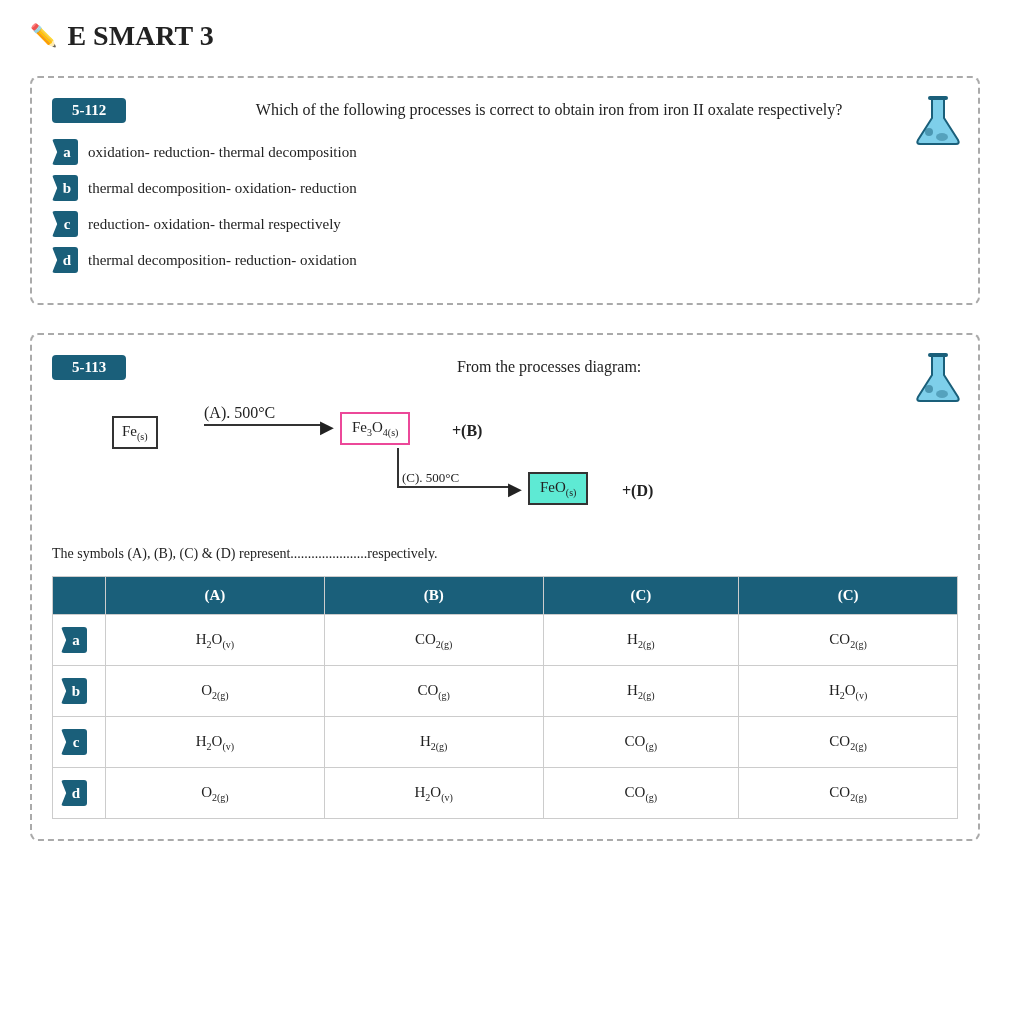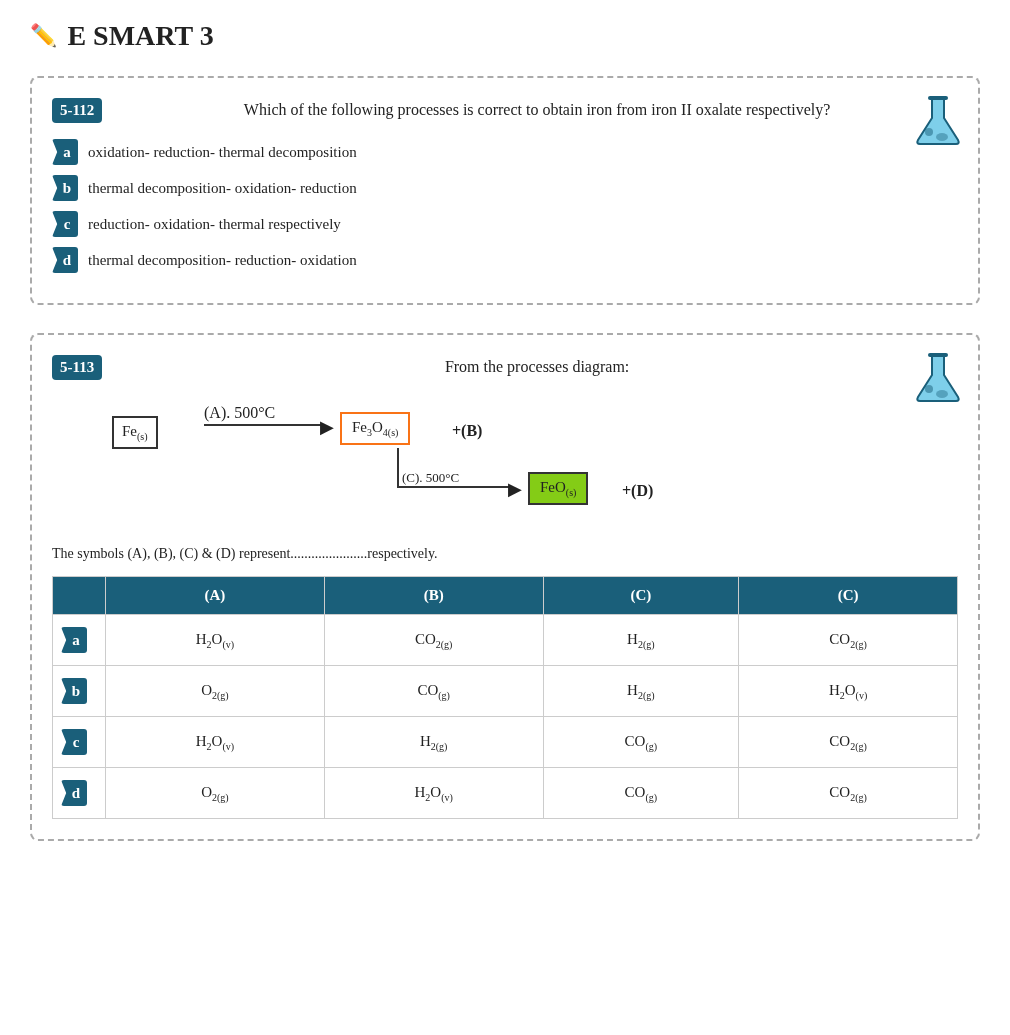--- a/index.html
+++ b/index.html
@@ -34,21 +34,21 @@
     .question-header {
       display: flex;
       align-items: flex-start;
       margin-bottom: 16px;
     }
     .question-number {
       background: #1a5f7a;
       color: #fff;
       font-weight: bold;
       font-size: 15px;
-      padding: 4px 8px;
+      padding: 4px 20px;
       border-radius: 4px;
       margin-right: 14px;
       white-space: nowrap;
       flex-shrink: 0;
     }
     .question-text {
       font-size: 16px;
       line-height: 1.5;
       flex: 1;
       text-align: center;
@@ -178,35 +178,35 @@
 
     <div style="position:absolute; left:0; top:20px; border:2px solid #333; padding:5px 8px; font-size:15px; background:#fff;">
       Fe<sub style="font-size:10px;">(s)</sub>
     </div>
 
     <div style="position:absolute; left:92px; top:8px; font-size:16px;">(A). 500°C</div>
 
     <div style="position:absolute; left:92px; top:28px; width:120px; border-top:2px solid #333;"></div>
     <div style="position:absolute; left:208px; top:22px; font-size:18px; line-height:1;">▶</div>
 
-    <div style="position:absolute; left:228px; top:16px; border:2px solid #f97316; padding:5px 10px; font-size:15px; background:#fff;">
+    <div style="position:absolute; left:228px; top:16px; border:2px solid #ec4899; padding:5px 10px; font-size:15px; background:#fff;">
       Fe<sub style="font-size:10px;">3</sub>O<sub style="font-size:10px;">4(s)</sub>
     </div>
 
     <div style="position:absolute; left:340px; top:26px; font-size:16px; font-weight:bold;">+(B)</div>
 
     <div style="position:absolute; left:285px; top:52px; height:40px; border-left:2px solid #333;"></div>
 
     <div style="position:absolute; left:285px; top:90px; width:115px; border-top:2px solid #333;"></div>
 
     <div style="position:absolute; left:290px; top:74px; font-size:13px;">(C). 500°C</div>
 
     <div style="position:absolute; left:396px; top:84px; font-size:18px; line-height:1;">▶</div>
 
-    <div style="position:absolute; left:416px; top:76px; border:2px solid #333; padding:5px 10px; font-size:15px; background:#84cc16;">
+    <div style="position:absolute; left:416px; top:76px; border:2px solid #333; padding:5px 10px; font-size:15px; background:#5eead4;">
       FeO<sub style="font-size:10px;">(s)</sub>
     </div>
 
     <div style="position:absolute; left:510px; top:86px; font-size:16px; font-weight:bold;">+(D)</div>
   </div>
 
   <div class="symbols-text">The symbols (A), (B), (C) &amp; (D) represent......................respectively.</div>
 
   <table class="answer-table">
     <thead>

